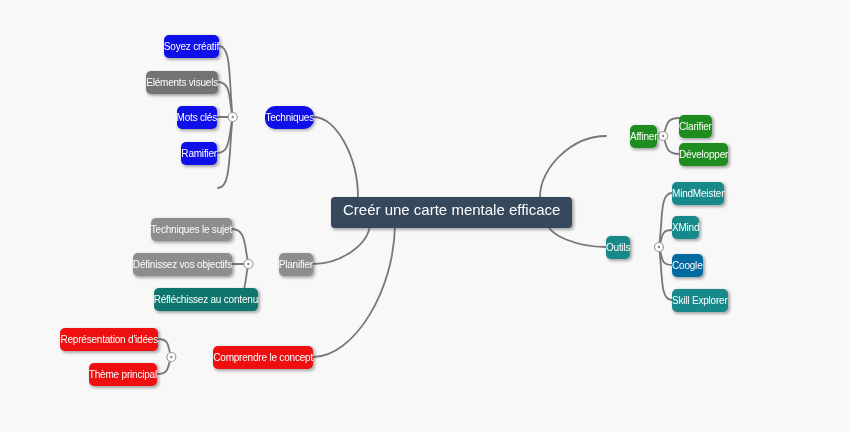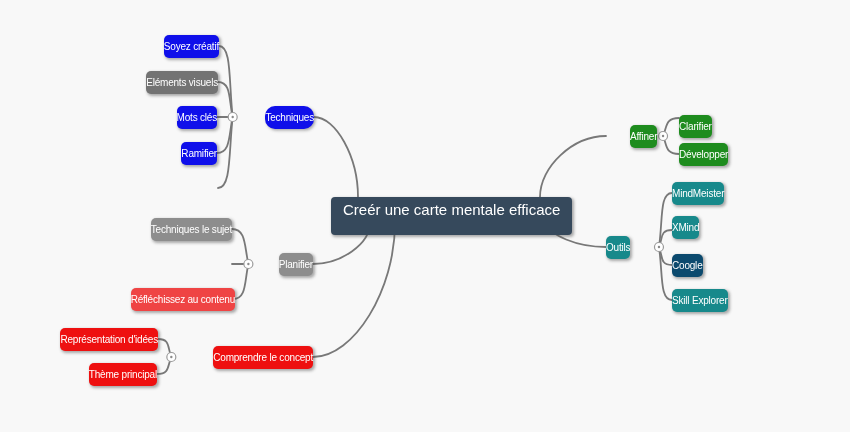--- a/index.html
+++ b/index.html
@@ -29,21 +29,21 @@
     color: #ffffff;
     font-size: 10px;
     font-weight: normal;
     letter-spacing: -0.2px;
     white-space: nowrap;
     text-align: center;
     box-shadow: 1.5px 1.5px 3px rgba(70,70,70,0.45);
     cursor: pointer;
   }
   .node.root {
-    height: 38px;
+    height: 31px;
     line-height: 26px;
     padding: 0 12px;
     font-size: 15px;
     font-weight: normal;
     letter-spacing: 0;
     border-radius: 4px;
   }
   .edge {
     fill: none;
     stroke: #787878;
@@ -101,25 +101,26 @@
     </g>
     </svg>
 <div class="node root" style="background: rgb(54, 73, 92); left: 331px; top: 197px;">Creér une carte mentale efficace</div>
     <div class="node" style="background: rgb(15, 15, 234); right: 536px; top: 105.5px; border-radius: 10px;">Techniques</div>
     <div class="node" style="background: rgb(15, 15, 234); right: 631px; top: 34.5px;">Soyez créatif</div>
     <div class="node" style="background: #737373; right: 632px; top: 70.5px;">Eléments visuels</div>
     <div class="node" style="background: rgb(15, 15, 234); right: 633px; top: 105.5px;">Mots clés</div>
     <div class="node" style="background: rgb(15, 15, 234); right: 633px; top: 141.5px;">Ramifier</div>
     <div class="node" style="background: rgb(141, 141, 141); right: 537px; top: 252.5px;">Planifier</div>
     <div class="node" style="background: rgb(141, 141, 141); right: 618px; top: 217.5px;">Techniques le sujet</div>
-    <div class="node" style="background: #ef4444; right: 615px; top: 287.5px; margin-left: 48px;">Réfléchissez au contenu</div>
+    <div class="node" style="background: rgb(141, 141, 141); right: 618px; top: 252.5px;">Définissez vos objectifs</div>
+    <div class="node" style="background: #0f766e; right: 592px; top: 287.5px; margin-left: 48px;">Réfléchissez au contenu</div>
     <div class="node" style="background: rgb(238, 16, 16); right: 537px; top: 345.5px;">Comprendre le concept</div>
     <div class="node" style="background: rgb(238, 16, 16); right: 692px; top: 327.5px;">Représentation d'idées</div>
     <div class="node" style="background: rgb(238, 16, 16); right: 693px; top: 362.5px;">Thème principal</div>
     <div class="node" style="background: rgb(30, 140, 30); left: 606px; top: 124.5px; margin-left: 24px;">Affiner</div>
     <div class="node" style="background: rgb(30, 140, 30); left: 679px; top: 115px;">Clarifier</div>
     <div class="node" style="background: rgb(30, 140, 30); left: 679px; top: 142.5px;">Développer</div>
     <div class="node" style="background: rgb(23, 137, 139); left: 606px; top: 235.5px;">Outils</div>
     <div class="node" style="background: rgb(23, 137, 139); left: 672px; top: 181.5px;">MindMeister</div>
     <div class="node" style="background: rgb(23, 137, 139); left: 672px; top: 216px;">XMind</div>
-    <div class="node" style="background: #0c4a6e; left: 672px; top: 253.5px; text-align: center;">Coogle</div>
+    <div class="node" style="background: #0369a1; left: 672px; top: 253.5px; text-align: center;">Coogle</div>
     <div class="node" style="background: rgb(23, 137, 139); left: 672px; top: 288.5px;">Skill Explorer</div>
   </div>
 
 </body></html>

